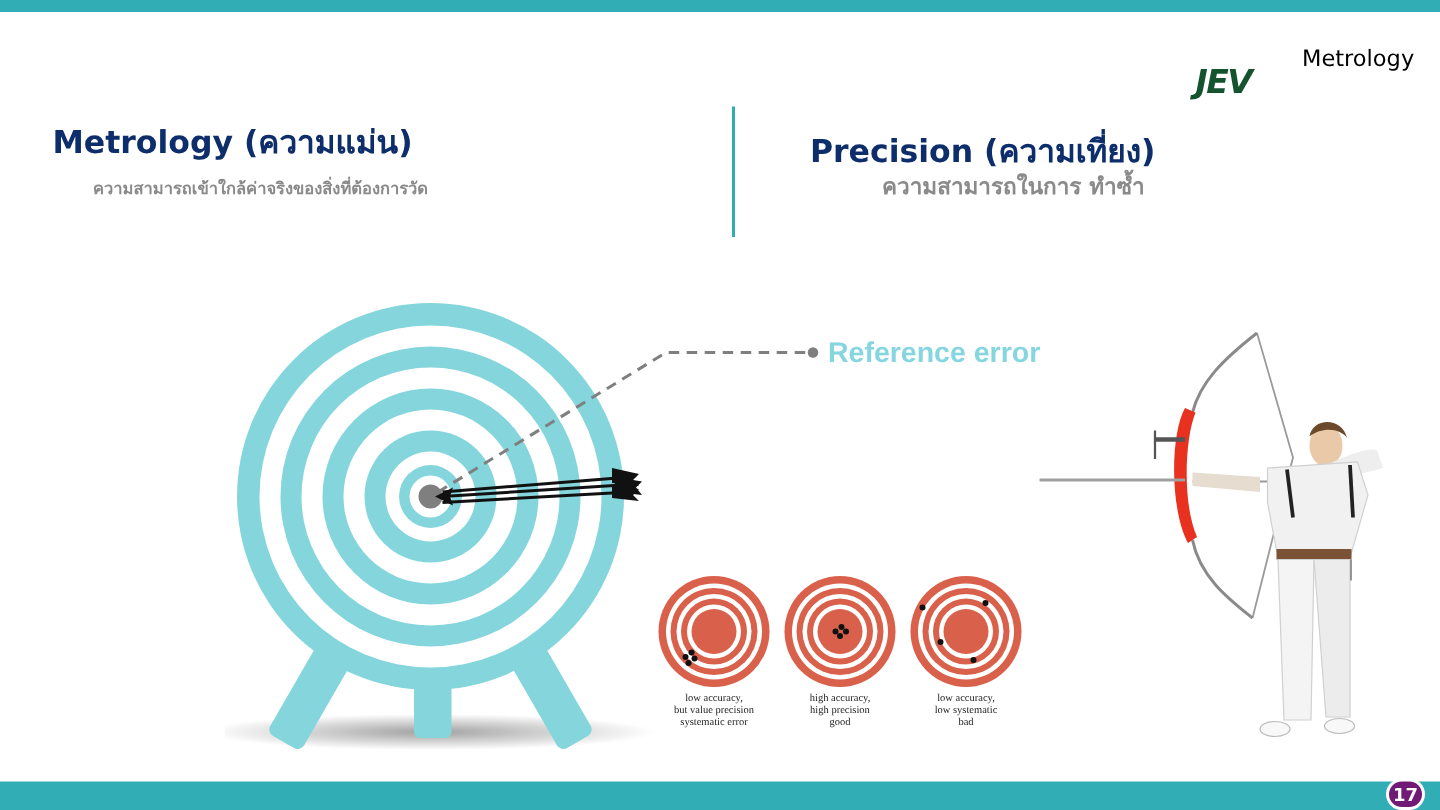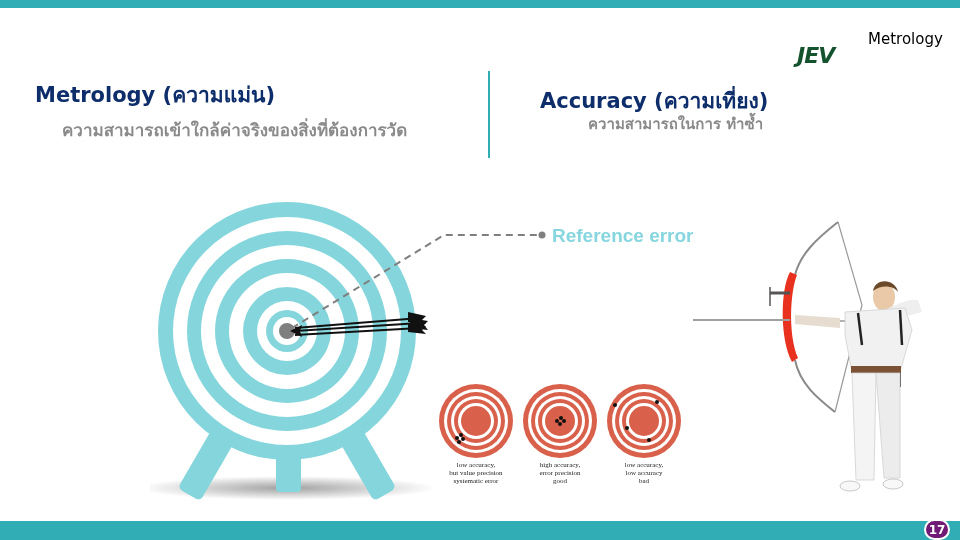--- a/index.html
+++ b/index.html
@@ -9,21 +9,21 @@
   .top-bar { position: absolute; left: 0; top: 0; width: 960px; height: 8px; background: #31adb6; }
   .bottom-bar { position: absolute; left: 0; top: 521px; width: 960px; height: 19px; background: #31adb6; }
 
   .logo { position: absolute; left: 797px; top: 18px; width: 150px; height: 34px; }
   .logo-mark { position: absolute; left: 0; top: 0; font-family: "DejaVu Sans", sans-serif; font-weight: bold; font-style: italic; font-size: 22px; color: #14532d; letter-spacing: -1px; line-height: 30px; margin-top: 23px; }
   .logo-word { position: absolute; left: 71px; top: 12px; font-family: "DejaVu Sans", sans-serif; font-size: 15px; color: #000000; line-height: 18px; }
 
   .divider { position: absolute; left: 488px; top: 71px; width: 2px; height: 87px; background: #31adb6; }
 
   .heading-left { position: absolute; left: 35px; top: 78px; font-family: "DejaVu Sans", sans-serif; font-weight: bold; font-size: 21px; color: #0d2d6b; white-space: nowrap; }
-  .sub-left { position: absolute; left: 62px; top: 116px; font-family: "DejaVu Sans", sans-serif; font-weight: bold; font-size: 17px; color: #8a8a8a; white-space: nowrap; }
+  .sub-left { position: absolute; left: 62px; top: 116px; font-family: "DejaVu Sans", sans-serif; font-weight: bold; font-size: 11px; color: #8a8a8a; white-space: nowrap; }
 
   .heading-right { position: absolute; left: 540px; top: 84px; font-family: "DejaVu Sans", sans-serif; font-weight: bold; font-size: 21px; color: #0d2d6b; white-space: nowrap; }
   .sub-right { position: absolute; left: 588px; top: 112px; font-family: "DejaVu Sans", sans-serif; font-weight: bold; font-size: 15px; color: #8a8a8a; white-space: nowrap; }
 
   .target-svg { position: absolute; left: 150px; top: 180px; }
   .ref-label { position: absolute; left: 552px; top: 225px; font-family: "Liberation Sans", sans-serif; font-weight: bold; font-size: 19px; color: #86d6df; white-space: nowrap; }
 
   .mini-targets { position: absolute; left: 436px; top: 383px; width: 254px; height: 105px; }
   .mini { position: absolute; top: 0; width: 80px; }
   .mini svg { display: block; margin: 0 auto; }
@@ -42,21 +42,21 @@
 <div class="logo">
   <span class="logo-mark">JEV</span>
   <span class="logo-word">Metrology</span>
 </div>
 
 <div class="heading-left">Metrology (ความแม่น)</div>
 <div class="sub-left">ความสามารถเข้าใกล้ค่าจริงของสิ่งที่ต้องการวัด</div>
 
 <div class="divider"></div>
 
-<div class="heading-right">Accuracy (ความเที่ยง)</div>
+<div class="heading-right">Precision (ความเที่ยง)</div>
 <div class="sub-right">ความสามารถในการ ทำซ้ำ</div>
 
 <svg class="target-svg" width="400" height="320" viewBox="150 180 400 320">
   <defs>
     <radialGradient id="shadowG" cx="50%" cy="50%" r="50%">
       <stop offset="0%" stop-color="#555" stop-opacity="0.55"></stop>
       <stop offset="100%" stop-color="#555" stop-opacity="0"></stop>
     </radialGradient>
   </defs>
   <ellipse cx="287" cy="488" rx="150" ry="12" fill="url(#shadowG)"></ellipse>
@@ -131,21 +131,21 @@
       <circle cx="39" cy="38" r="15" fill="#d9604a"></circle>
       <g fill="#111">
         <circle cx="36" cy="38" r="2"></circle>
           <circle cx="40" cy="35" r="2"></circle>
           <circle cx="43" cy="38" r="2"></circle>
           <circle cx="39" cy="41" r="2"></circle>
       </g>
     </svg>
     <div class="mini-caption">
       <div>high accuracy,</div>
-      <div>error precision</div>
+      <div>high precision</div>
       <div>good</div>
     </div>
   </div>
   <div class="mini" style="left:168px;">
     <svg width="78" height="76" viewBox="0 0 78 76">
       <circle cx="39" cy="38" r="37" fill="#d9604a"></circle>
       <circle cx="39" cy="38" r="32" fill="#fff"></circle>
       <circle cx="39" cy="38" r="29" fill="#d9604a"></circle>
       <circle cx="39" cy="38" r="25" fill="#fff"></circle>
       <circle cx="39" cy="38" r="22" fill="#d9604a"></circle>
@@ -153,21 +153,21 @@
       <circle cx="39" cy="38" r="15" fill="#d9604a"></circle>
       <g fill="#111">
         <circle cx="10" cy="22" r="2"></circle>
           <circle cx="52" cy="19" r="2"></circle>
           <circle cx="22" cy="45" r="2"></circle>
           <circle cx="44" cy="57" r="2"></circle>
       </g>
     </svg>
     <div class="mini-caption">
       <div>low accuracy,</div>
-      <div>low accuracy</div>
+      <div>low systematic</div>
       <div>bad</div>
     </div>
   </div>
 </div>
 
 <svg class="archer-svg" width="260" height="285" viewBox="690 215 260 285">
 
   <polyline points="838,222 862,305 835,412" fill="none" stroke="#9a9a9a" stroke-width="1.2"></polyline>
 
   <path d="M838,222 C815,240 800,255 795,275" fill="none" stroke="#8a8a8a" stroke-width="2"></path>

